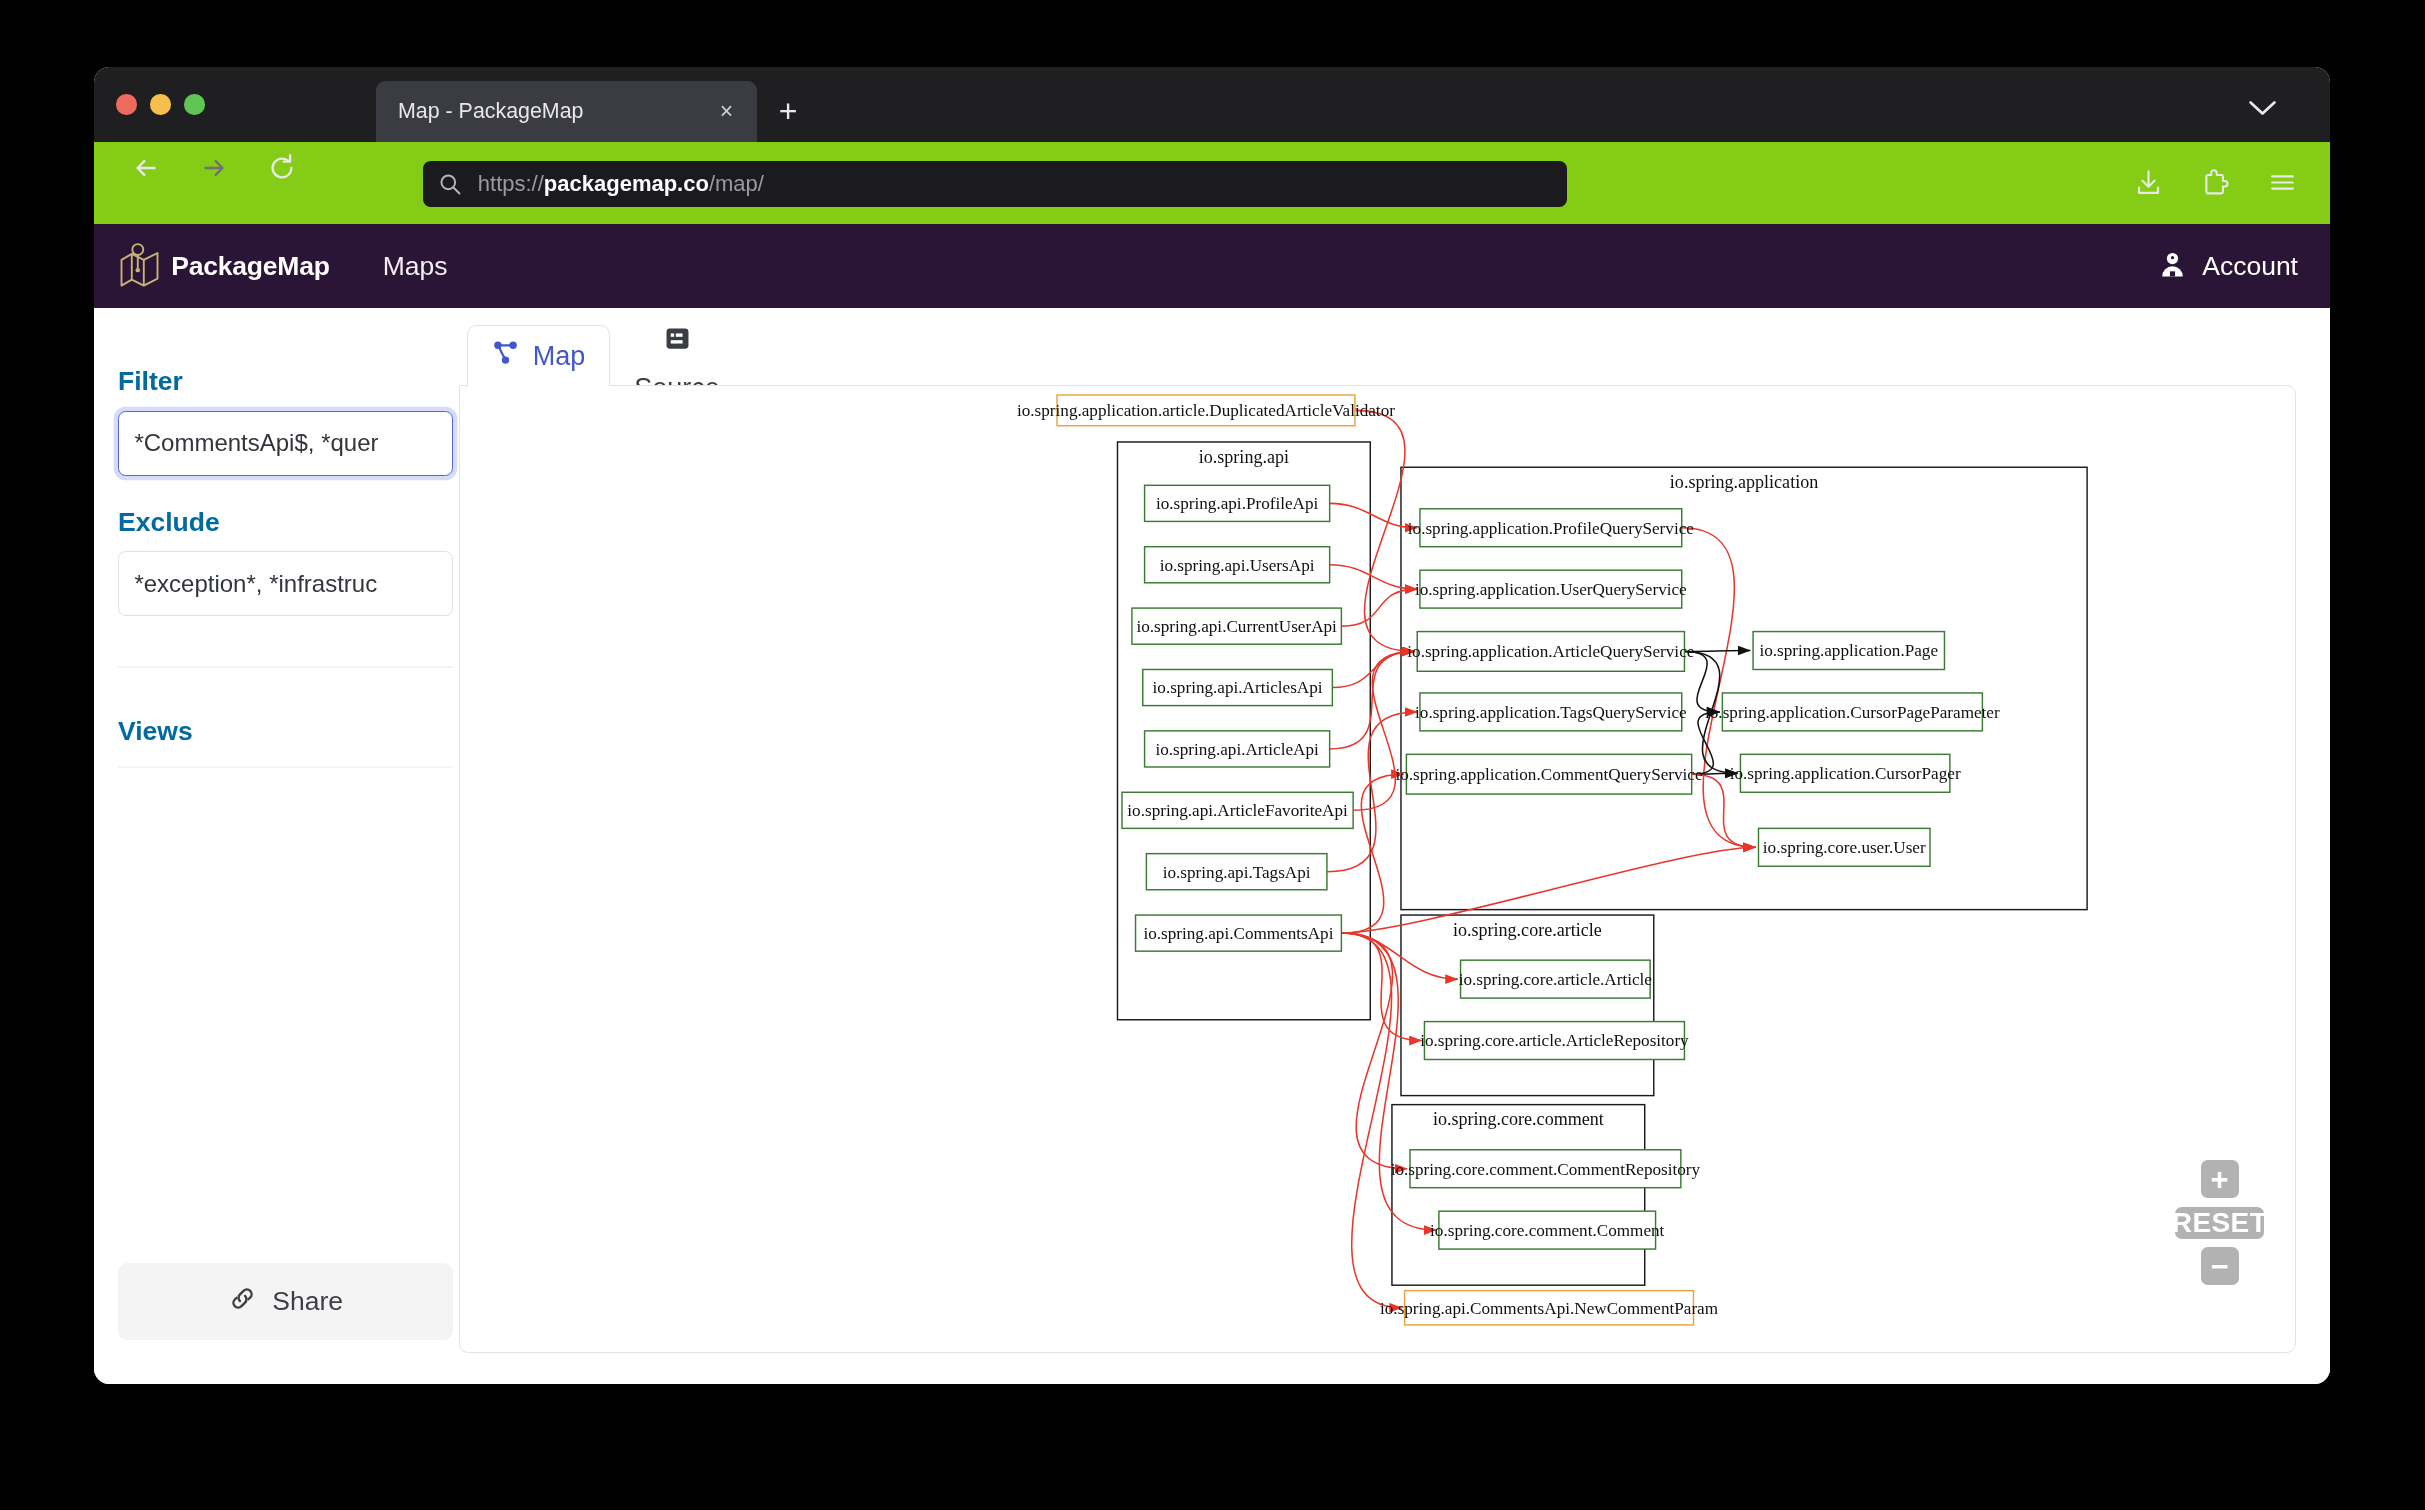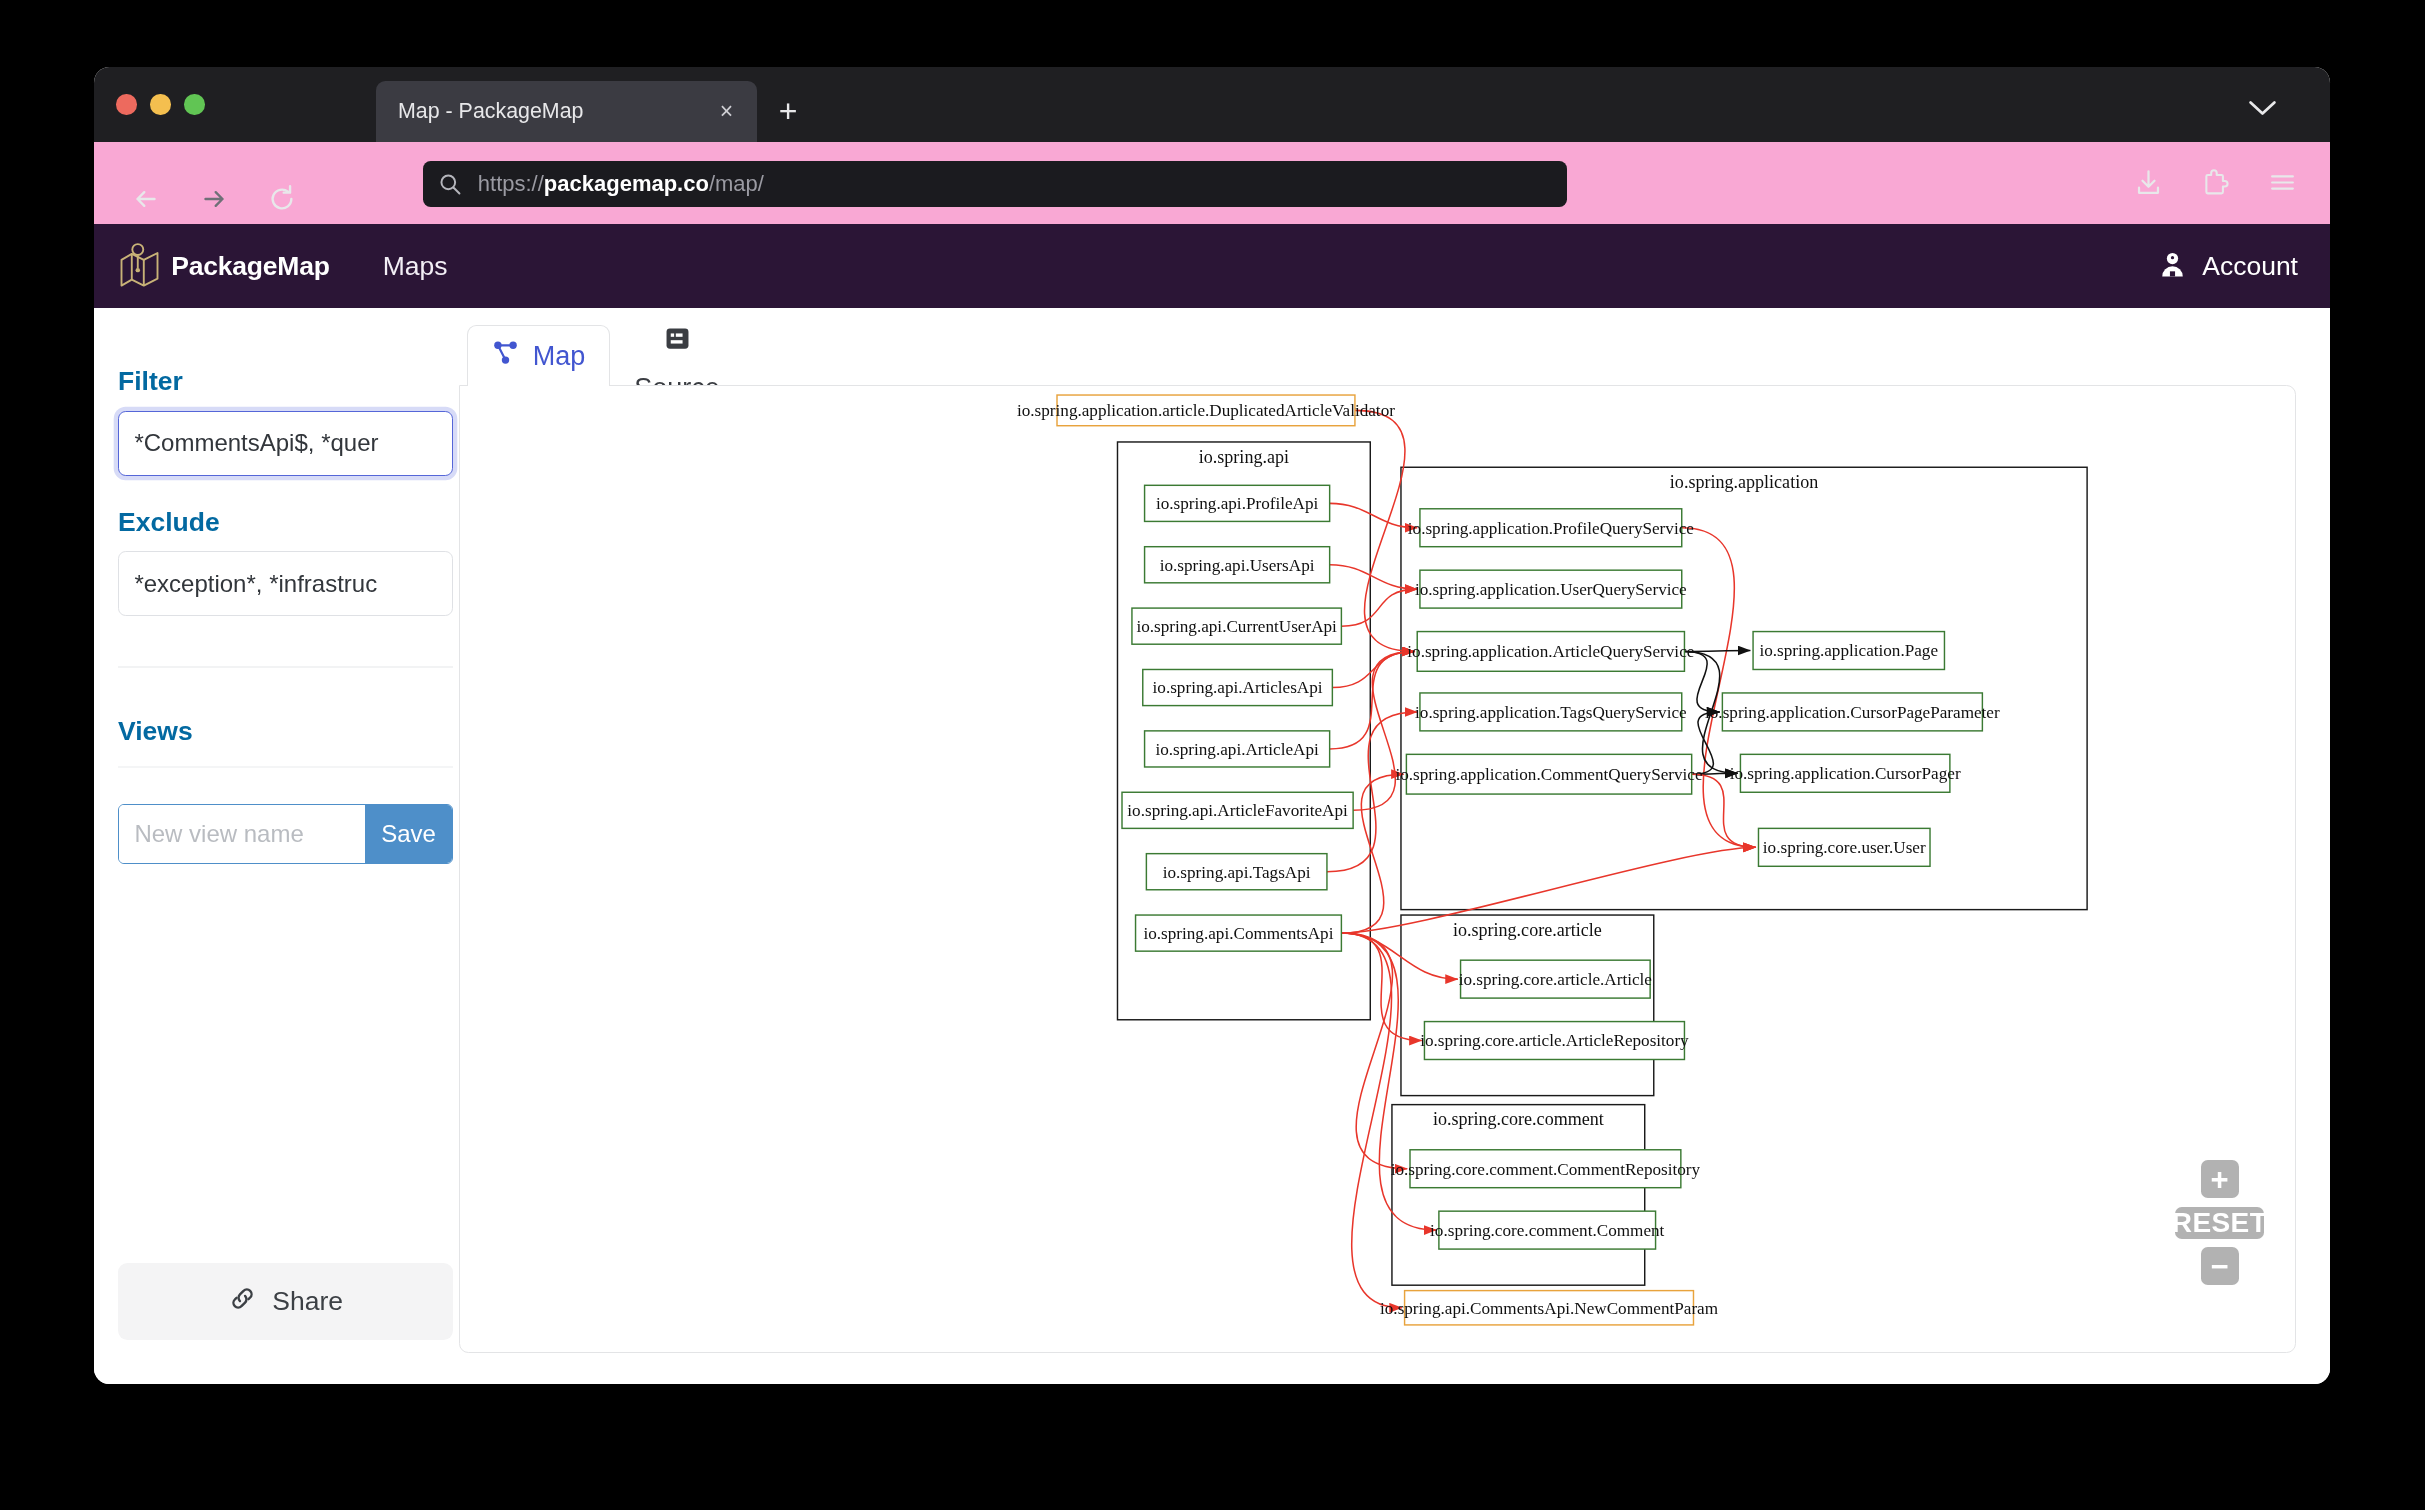--- a/index.html
+++ b/index.html
@@ -64,22 +64,22 @@
   #window-collapse-chevron {
     position: absolute; right: 44px; top: 22px;
     width: 48px; height: 38px;
     display: flex; align-items: center; justify-content: center;
   }
 
   
   #address-bar-row {
     position: relative;
     height: 82px;
-    background: #f9a8d4;
-    display: flex; align-items: flex-end; text-decoration: underline;
+    background: #84cc16;
+    display: flex; align-items: flex-start; text-decoration: underline;
   }
   .nav-btn {
     width: 51px; height: 51px; margin-left: 17px;
     display: flex; align-items: center; justify-content: center;
   }
   #nav-back { margin-left: 26px; }
   #url-bar {
     position: absolute; left: 329px; top: 19px;
     width: 1144px; height: 46px;
     background: #1b1b1f;
@@ -382,24 +382,20 @@
 
       <div id="exclude-block">
         <div class="side-label">Exclude</div>
         <div class="side-input" id="exclude-input">*exception*, *infrastruc</div>
       </div>
 
       <div id="views-divider"></div>
       <div class="side-label" id="views-label">Views</div>
       <div id="views-divider-2"></div>
 
-      <div id="new-view-row">
-        <div id="new-view-input">New view name</div>
-        <div id="save-view-button">Save</div>
-      </div>
 
       <div id="share-button">
         <span>
           <svg width="29" height="29" viewBox="0 0 34 34">
             <path d="M14 20 a5.5 5.5 0 0 1 0 -7.8 l4.2 -4.2 a5.5 5.5 0 0 1 7.8 7.8 l-2 2" fill="none" stroke="#3c4045" stroke-width="2.8" stroke-linecap="round"></path>
             <path d="M20 14 a5.5 5.5 0 0 1 0 7.8 l-4.2 4.2 a5.5 5.5 0 0 1 -7.8 -7.8 l2 -2" fill="none" stroke="#3c4045" stroke-width="2.8" stroke-linecap="round"></path>
           </svg>
         </span>
         <span>Share</span>
       </div>

